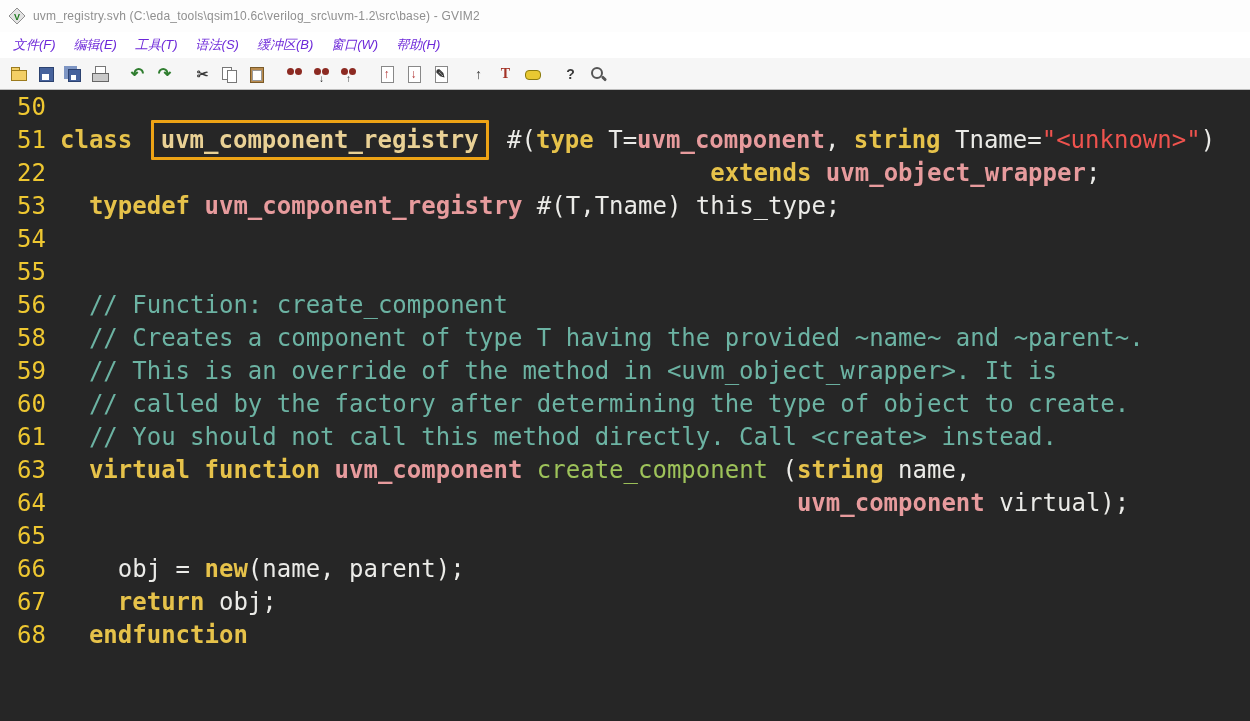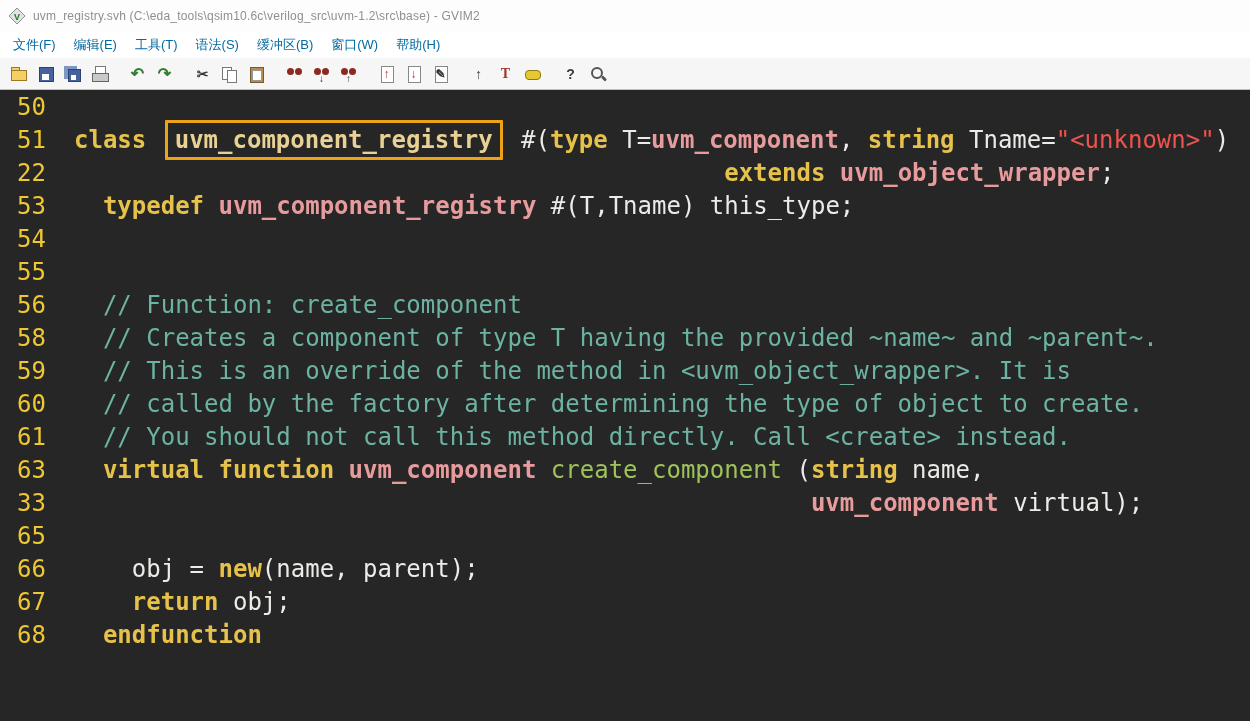--- a/index.html
+++ b/index.html
@@ -14,22 +14,22 @@
   .titlebar{
     height:32px;flex:0 0 32px;background:#fdfdfd;
     display:flex;align-items:center;padding-left:8px;box-sizing:border-box;
   }
   .appicon{width:18px;height:18px;margin-right:7px;display:inline-flex;}
   .title{font-size:12px;color:#8f8f8f;letter-spacing:.2px;}
 
   
   .menubar{
     height:26px;flex:0 0 26px;background:#ffffff;
-    display:flex;align-items:center;font-size:13px;color:#0369a1;
-    padding-left:4px;box-sizing:border-box;
+    display:flex;align-items:center;font-size:13px;color:#6d28d9;
+    padding-left:4px;box-sizing:border-box;font-style:italic;
   }
   .menu-item{padding:3px 9px;cursor:default;}
 
   
   .toolbar{
     height:32px;flex:0 0 32px;background:#f6f6f6;border-bottom:1px solid #bdbdbd;
     display:flex;align-items:center;padding-left:5px;box-sizing:border-box;
   }
   .tbtn{
     position:relative;z-index:0;
@@ -74,21 +74,21 @@
   .ic-glyph-green{color:#2f7d2f;font-weight:bold;font-size:16px;line-height:18px;}
   .ic-glyph-dark{color:#3a3a3a;font-weight:bold;font-size:14px;line-height:18px;}
   .ic-glyph-red{color:#a33226;font-weight:bold;font-size:14px;line-height:18px;font-family:"Liberation Serif",serif;}
 
   
   .editor{
     flex:1 1 auto;background:var(--c-bg,#262626);overflow:hidden;
     font-family:"DejaVu Sans Mono",monospace;font-size:24px;line-height:33px;
     padding-top:1px;box-sizing:border-box;
   }
-  .ed-row{display:flex;height:33px;white-space:pre;gap:14px;}
+  .ed-row{display:flex;height:33px;white-space:pre;}
   .ln{
     flex:0 0 46px;width:46px;text-align:right;
     color:var(--c-ln,#eec731);user-select:none;
   }
   .code{padding-left:14px;color:var(--c-pln,#ebebe8);white-space:pre;}
   .tk-pln{color:var(--c-pln,#ebebe8);}
   .tk-kw{color:var(--c-kw,#e6c24a);font-weight:bold;}
   .tk-typ{color:var(--c-typ,#e79b9d);font-weight:bold;}
   .tk-fn{color:var(--c-fn,#9ec35a);}
   .tk-com{color:var(--c-com,#6cb3a3);}
@@ -200,21 +200,21 @@
         <div class="ed-row"><span class="ln">22</span><span class="code"><span class="tk-pln">                                             </span><span class="tk-kw">extends</span><span class="tk-pln"> </span><span class="tk-typ">uvm_object_wrapper</span><span class="tk-pln">;</span></span></div>
         <div class="ed-row"><span class="ln">53</span><span class="code"><span class="tk-pln">  </span><span class="tk-kw">typedef</span><span class="tk-pln"> </span><span class="tk-typ">uvm_component_registry</span><span class="tk-pln"> #(T,Tname) this_type;</span></span></div>
         <div class="ed-row"><span class="ln">54</span><span class="code"></span></div>
         <div class="ed-row"><span class="ln">55</span><span class="code"></span></div>
         <div class="ed-row"><span class="ln">56</span><span class="code"><span class="tk-pln">  </span><span class="tk-com">// Function: create_component</span></span></div>
         <div class="ed-row"><span class="ln">58</span><span class="code"><span class="tk-pln">  </span><span class="tk-com">// Creates a component of type T having the provided ~name~ and ~parent~.</span></span></div>
         <div class="ed-row"><span class="ln">59</span><span class="code"><span class="tk-pln">  </span><span class="tk-com">// This is an override of the method in &lt;uvm_object_wrapper&gt;. It is</span></span></div>
         <div class="ed-row"><span class="ln">60</span><span class="code"><span class="tk-pln">  </span><span class="tk-com">// called by the factory after determining the type of object to create.</span></span></div>
         <div class="ed-row"><span class="ln">61</span><span class="code"><span class="tk-pln">  </span><span class="tk-com">// You should not call this method directly. Call &lt;create&gt; instead.</span></span></div>
         <div class="ed-row"><span class="ln">63</span><span class="code"><span class="tk-pln">  </span><span class="tk-kw">virtual</span><span class="tk-pln"> </span><span class="tk-kw">function</span><span class="tk-pln"> </span><span class="tk-typ">uvm_component</span><span class="tk-pln"> </span><span class="tk-fn">create_component</span><span class="tk-pln"> (</span><span class="tk-kw">string</span><span class="tk-pln"> name,</span></span></div>
-        <div class="ed-row"><span class="ln">33</span><span class="code"><span class="tk-pln">                                                   </span><span class="tk-typ">uvm_component</span><span class="tk-pln"> virtual);</span></span></div>
+        <div class="ed-row"><span class="ln">64</span><span class="code"><span class="tk-pln">                                                   </span><span class="tk-typ">uvm_component</span><span class="tk-pln"> virtual);</span></span></div>
         <div class="ed-row"><span class="ln">65</span></div>
         <div class="ed-row"><span class="ln">66</span><span class="code"><span class="tk-pln">    obj = </span><span class="tk-kw">new</span><span class="tk-pln">(name, parent);</span></span></div>
         <div class="ed-row"><span class="ln">67</span><span class="code"><span class="tk-pln">    </span><span class="tk-kw">return</span><span class="tk-pln"> obj;</span></span></div>
         <div class="ed-row"><span class="ln">68</span><span class="code"><span class="tk-pln">  </span><span class="tk-kw">endfunction</span></span></div>
       </div>
   </div>
 
 </div>
 
 </body></html>

